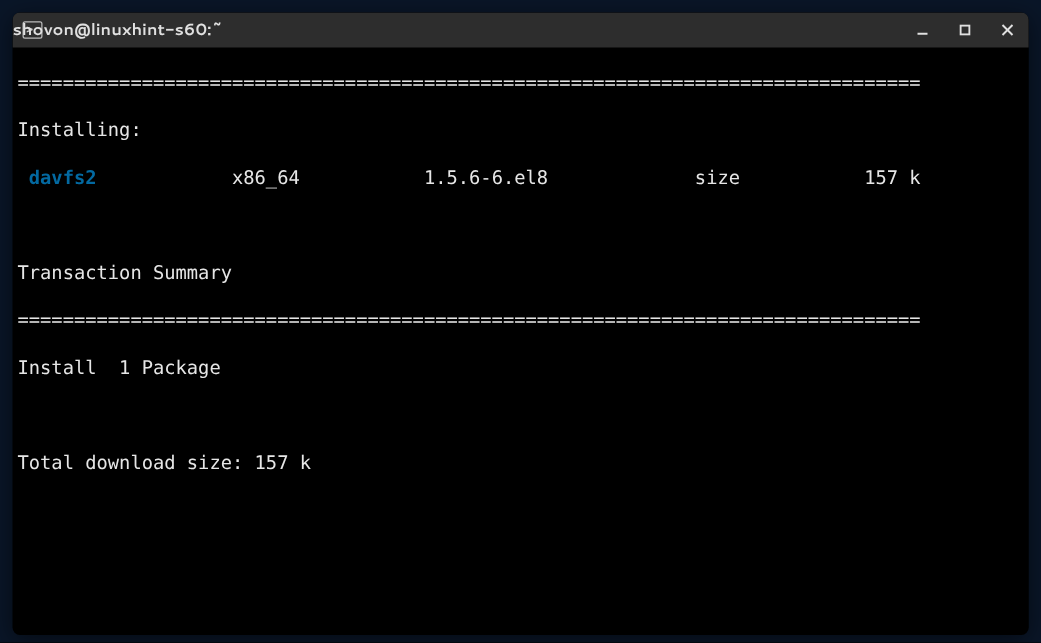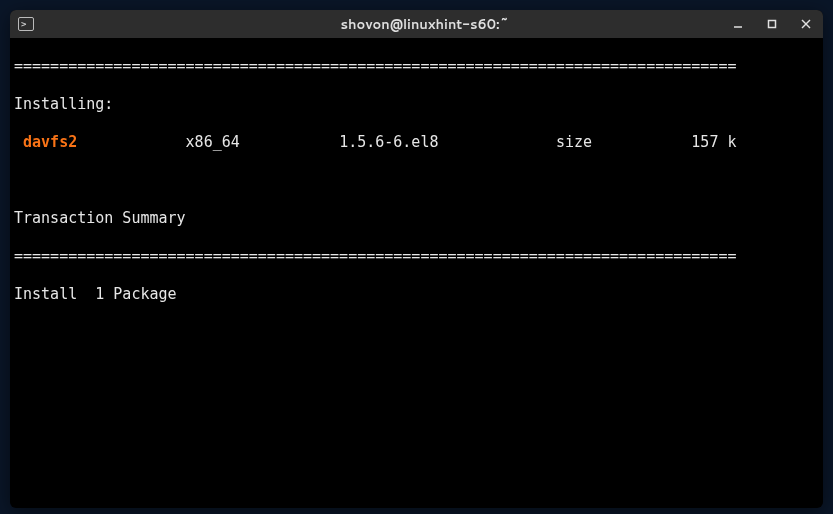--- a/index.html
+++ b/index.html
@@ -47,23 +47,21 @@
   .titlebar .term-icon::before {
     content: ">";
     font-size: 9px;
     color: #ccc;
     font-family: monospace;
     line-height: 1;
   }
   .titlebar .title {
     position: absolute;
     left: 0; right: 0;
-    text-align: center;
     pointer-events: none;
-    margin-left: 16px;
   }
   .win-controls {
     margin-left: auto;
     display: flex;
     gap: 0;
   }
   .win-btn {
     width: 34px;
     height: 28px;
     display: flex;
@@ -73,21 +71,21 @@
     cursor: pointer;
   }
   .win-btn svg { width: 10px; height: 10px; stroke: #e0e0e0; stroke-width: 1.5; fill: none; }
   .terminal {
     padding: 0 4px;
     color: #e6e6e6;
     white-space: pre;
     line-height: 19px;
     letter-spacing: 0;
   }
-  .green { color: #f97316; font-weight: bold; }
+  .green { color: #0369a1; font-weight: bold; }
   .row { white-space: pre; }
 </style>
 </head>
 <body>
 
 <div class="window">
 
   <div class="titlebar">
     <div class="term-icon"></div>
     <div class="title">shovon@linuxhint-s60:~</div>
@@ -113,20 +111,21 @@
 
   <div class="terminal">
 <div class="row">================================================================================</div>
 <div class="row">Installing:</div>
 <div class="row"><span class="green"> davfs2</span>            <span>x86_64</span>           <span>1.5.6-6.el8</span>             <span>size</span>           <span>157 k</span></div>
 <div class="row"> </div>
 <div class="row">Transaction Summary</div>
 <div class="row">================================================================================</div>
 <div class="row">Install  1 Package</div>
 <div class="row"> </div>
+<div class="row">Total download size: 157 k</div>
 
 
 
 
 
 
 
 
 
 

